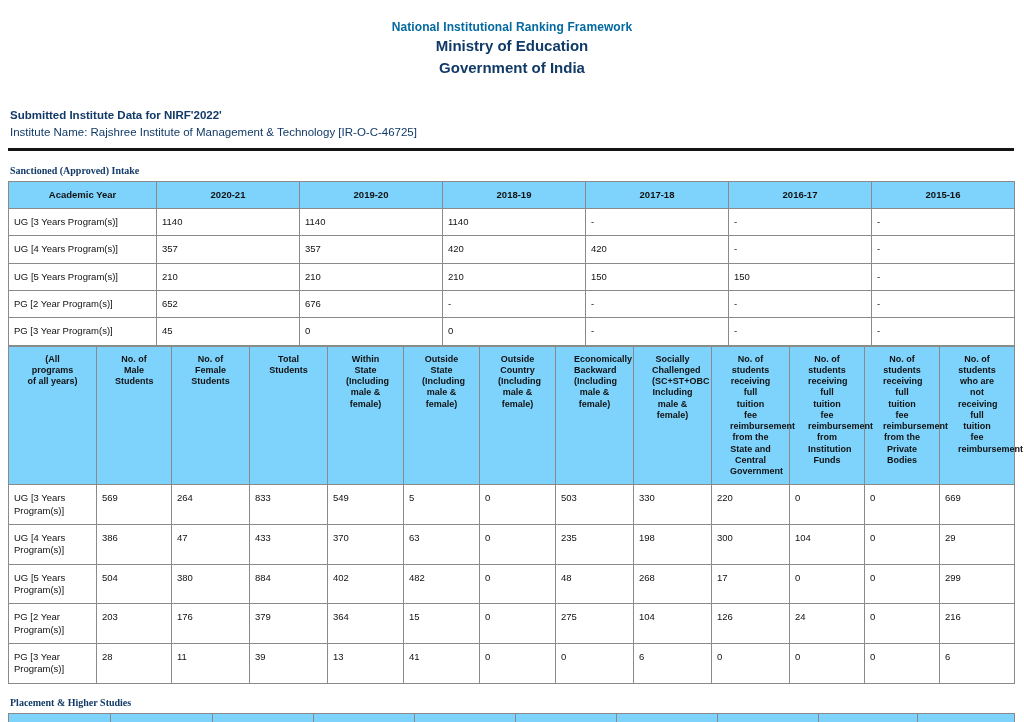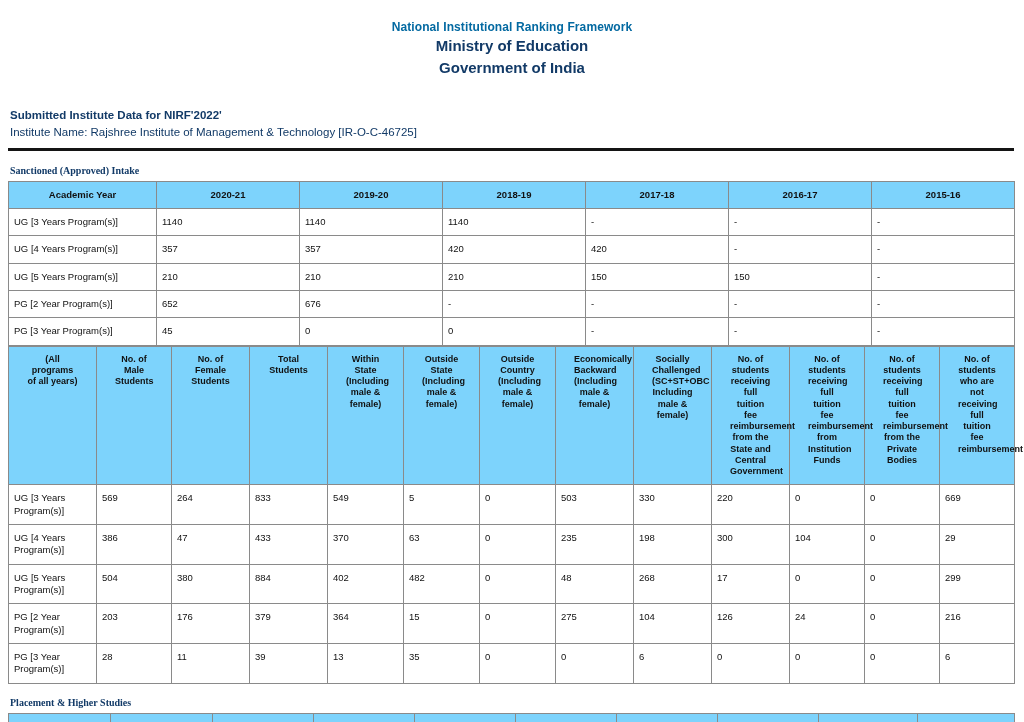--- a/index.html
+++ b/index.html
@@ -320,21 +320,21 @@
           <td>24</td>
           <td>0</td>
           <td>216</td>
         </tr>
         <tr>
           <td>PG [3 Year Program(s)]</td>
           <td>28</td>
           <td>11</td>
           <td>39</td>
           <td>13</td>
-          <td>35</td>
+          <td>41</td>
           <td>0</td>
           <td>0</td>
           <td>6</td>
           <td>0</td>
           <td>0</td>
           <td>0</td>
           <td>6</td>
         </tr>
       </tbody>
   </table>

